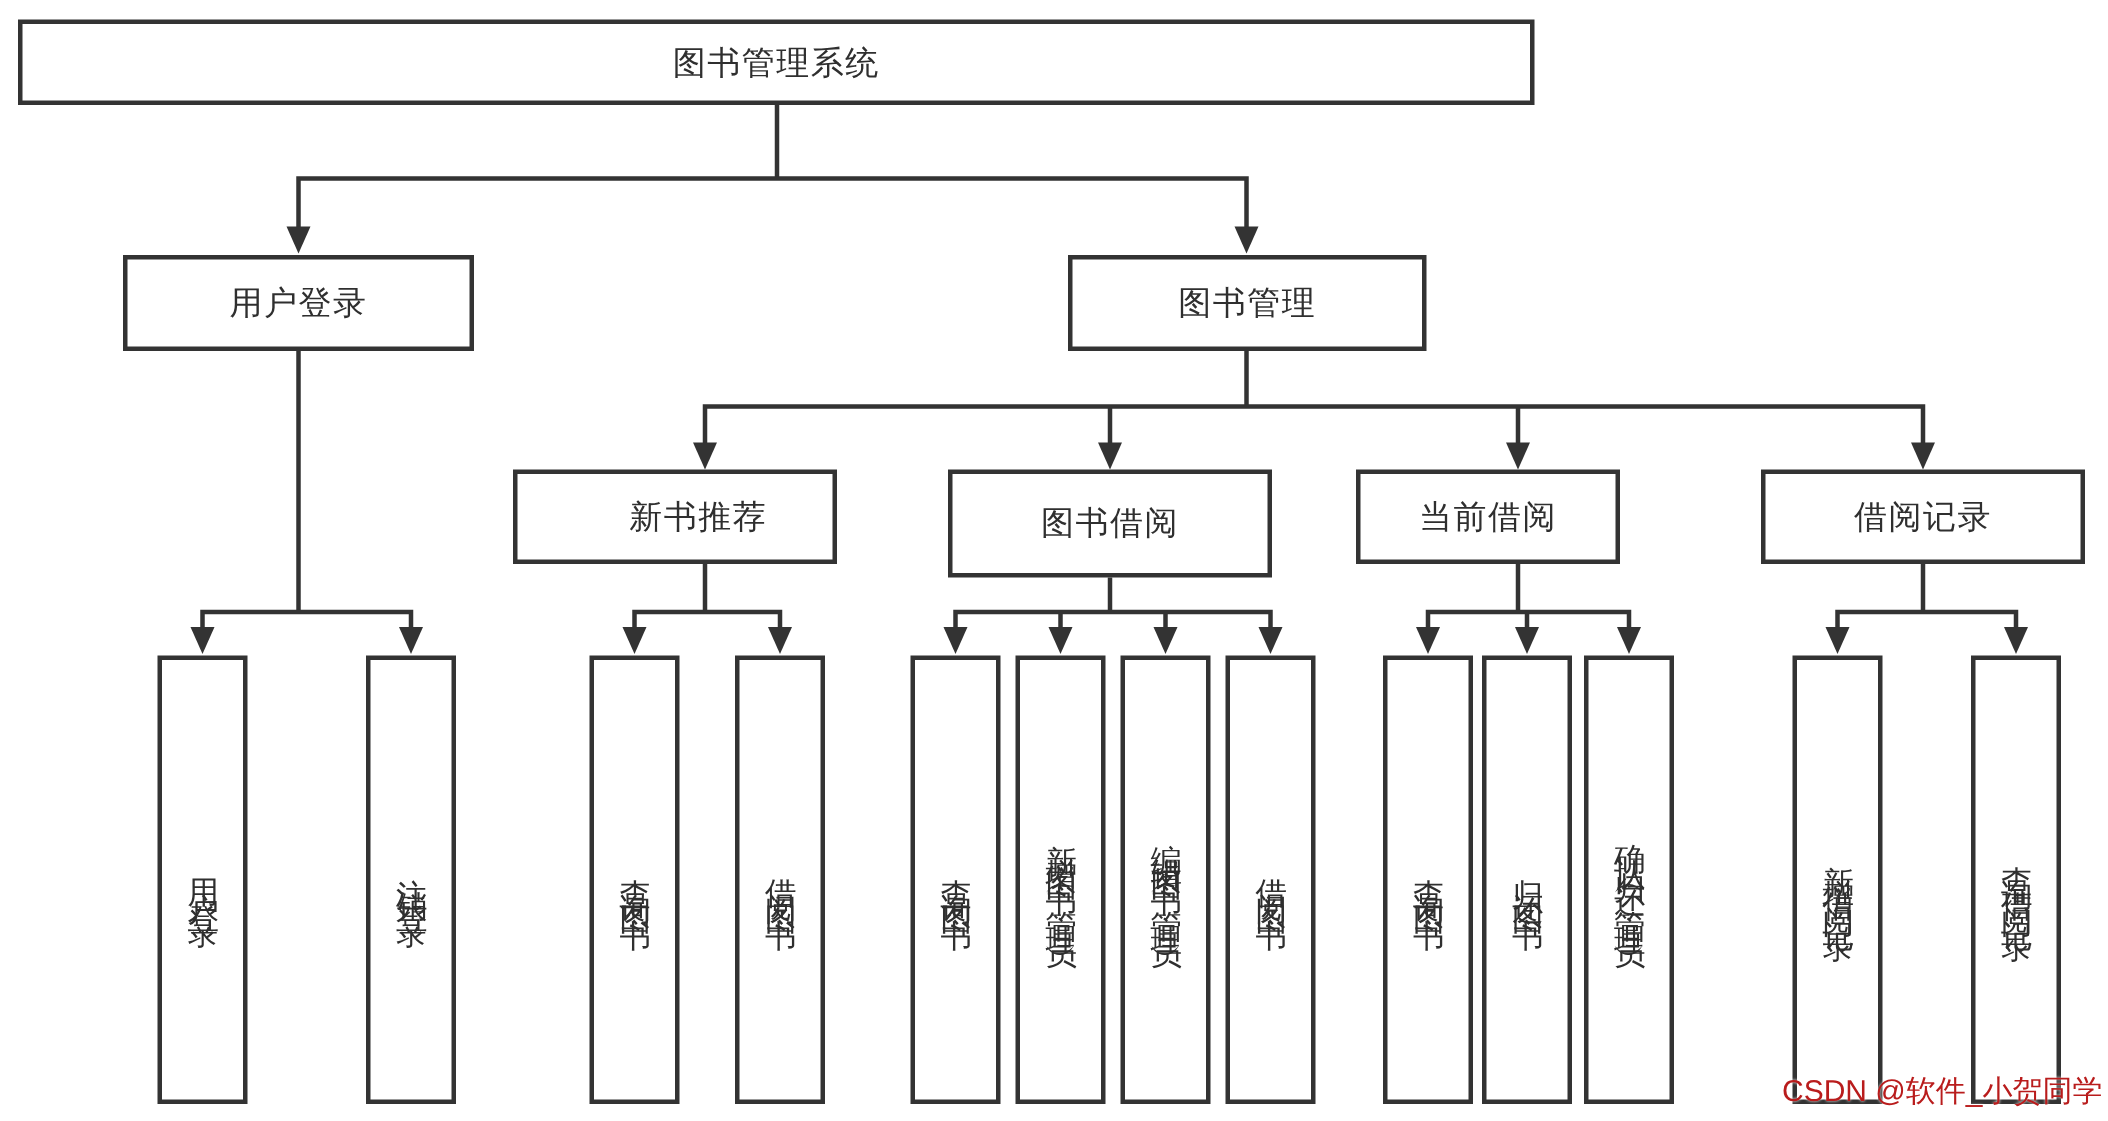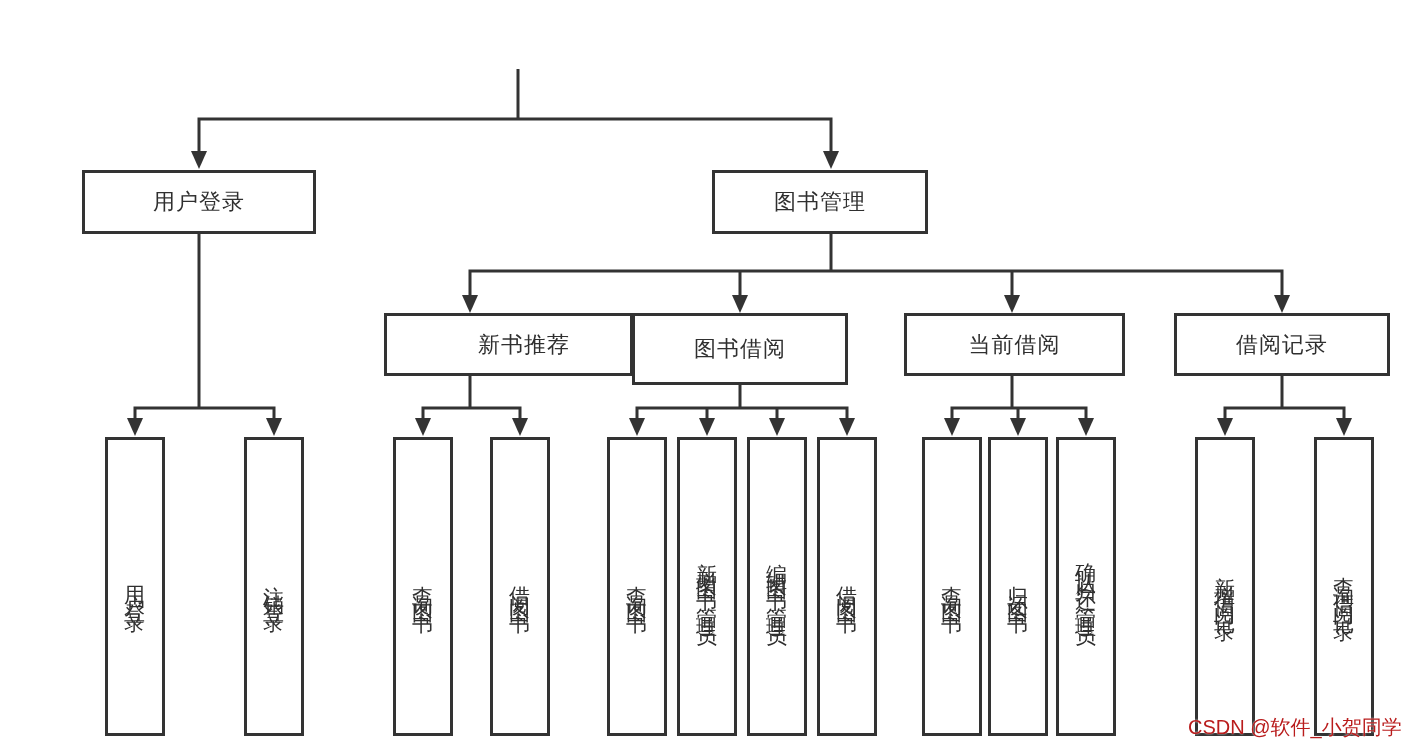--- a/index.html
+++ b/index.html
@@ -84,35 +84,38 @@
       <polygon points="769,418 785,418 777,436"></polygon>
       <polygon points="839,418 855,418 847,436"></polygon>
       <polygon points="944,418 960,418 952,436"></polygon>
       <polygon points="1010,418 1026,418 1018,436"></polygon>
       <polygon points="1078,418 1094,418 1086,436"></polygon>
       <polygon points="1217,418 1233,418 1225,436"></polygon>
       <polygon points="1336,418 1352,418 1344,436"></polygon>
     </g>
   </svg>
 
+  <div class="node hbox" style="left:12px; top:13px; width:1011px; height:57px;">
+    <span>图书管理系统</span>
+  </div>
 
   <div class="node hbox" style="left:82px; top:170px; width:234px; height:64px;">
     <span>用户登录</span>
   </div>
-  <div class="node hbox" style="left:712px; top:170px; width:216px; height:64px;">
+  <div class="node hbox" style="left:712px; top:170px; width:239px; height:64px;">
     <span>图书管理</span>
   </div>
 
-  <div class="node hbox" style="left:384px; top:313px; width:249px; height:63px;padding-left:31px;">
+  <div class="node hbox" style="left:342px; top:313px; width:216px; height:63px;padding-left:31px;">
     <span>新书推荐</span>
   </div>
   <div class="node hbox" style="left:632px; top:313px; width:216px; height:72px;">
     <span>图书借阅</span>
   </div>
-  <div class="node hbox" style="left:904px; top:313px; width:221px; height:63px;">
+  <div class="node hbox" style="left:904px; top:313px; width:176px; height:63px;">
     <span>当前借阅</span>
   </div>
   <div class="node hbox" style="left:1174px; top:313px; width:216px; height:63px;">
     <span>借阅记录</span>
   </div>
 
   <div class="node vbox" style="left:105px; top:437px; width:60px; height:299px;">
     <span>用户登录</span>
   </div>
   <div class="node vbox" style="left:244px; top:437px; width:60px; height:299px;">

